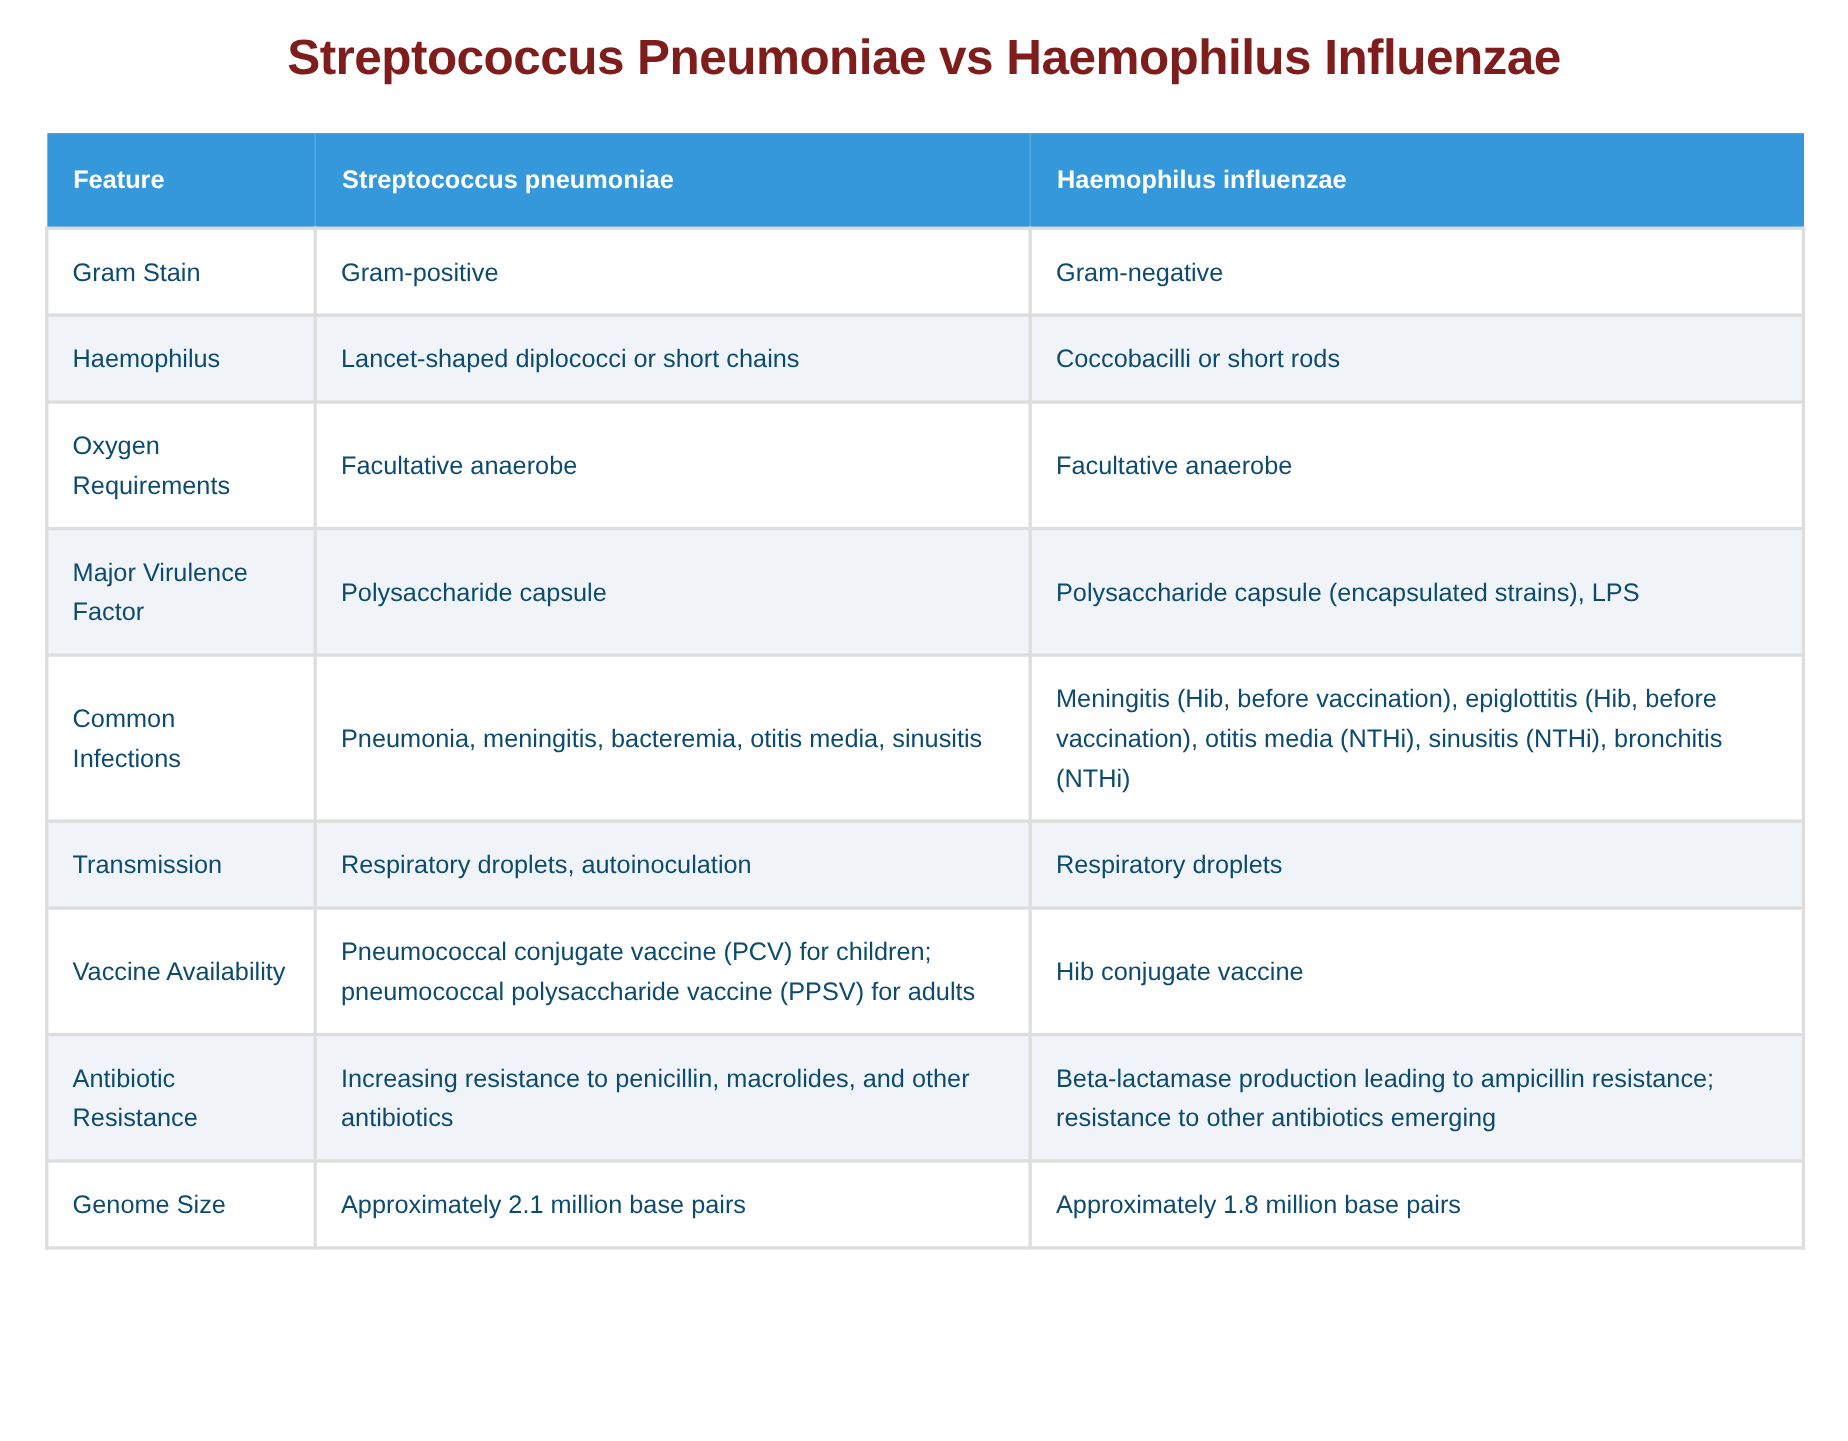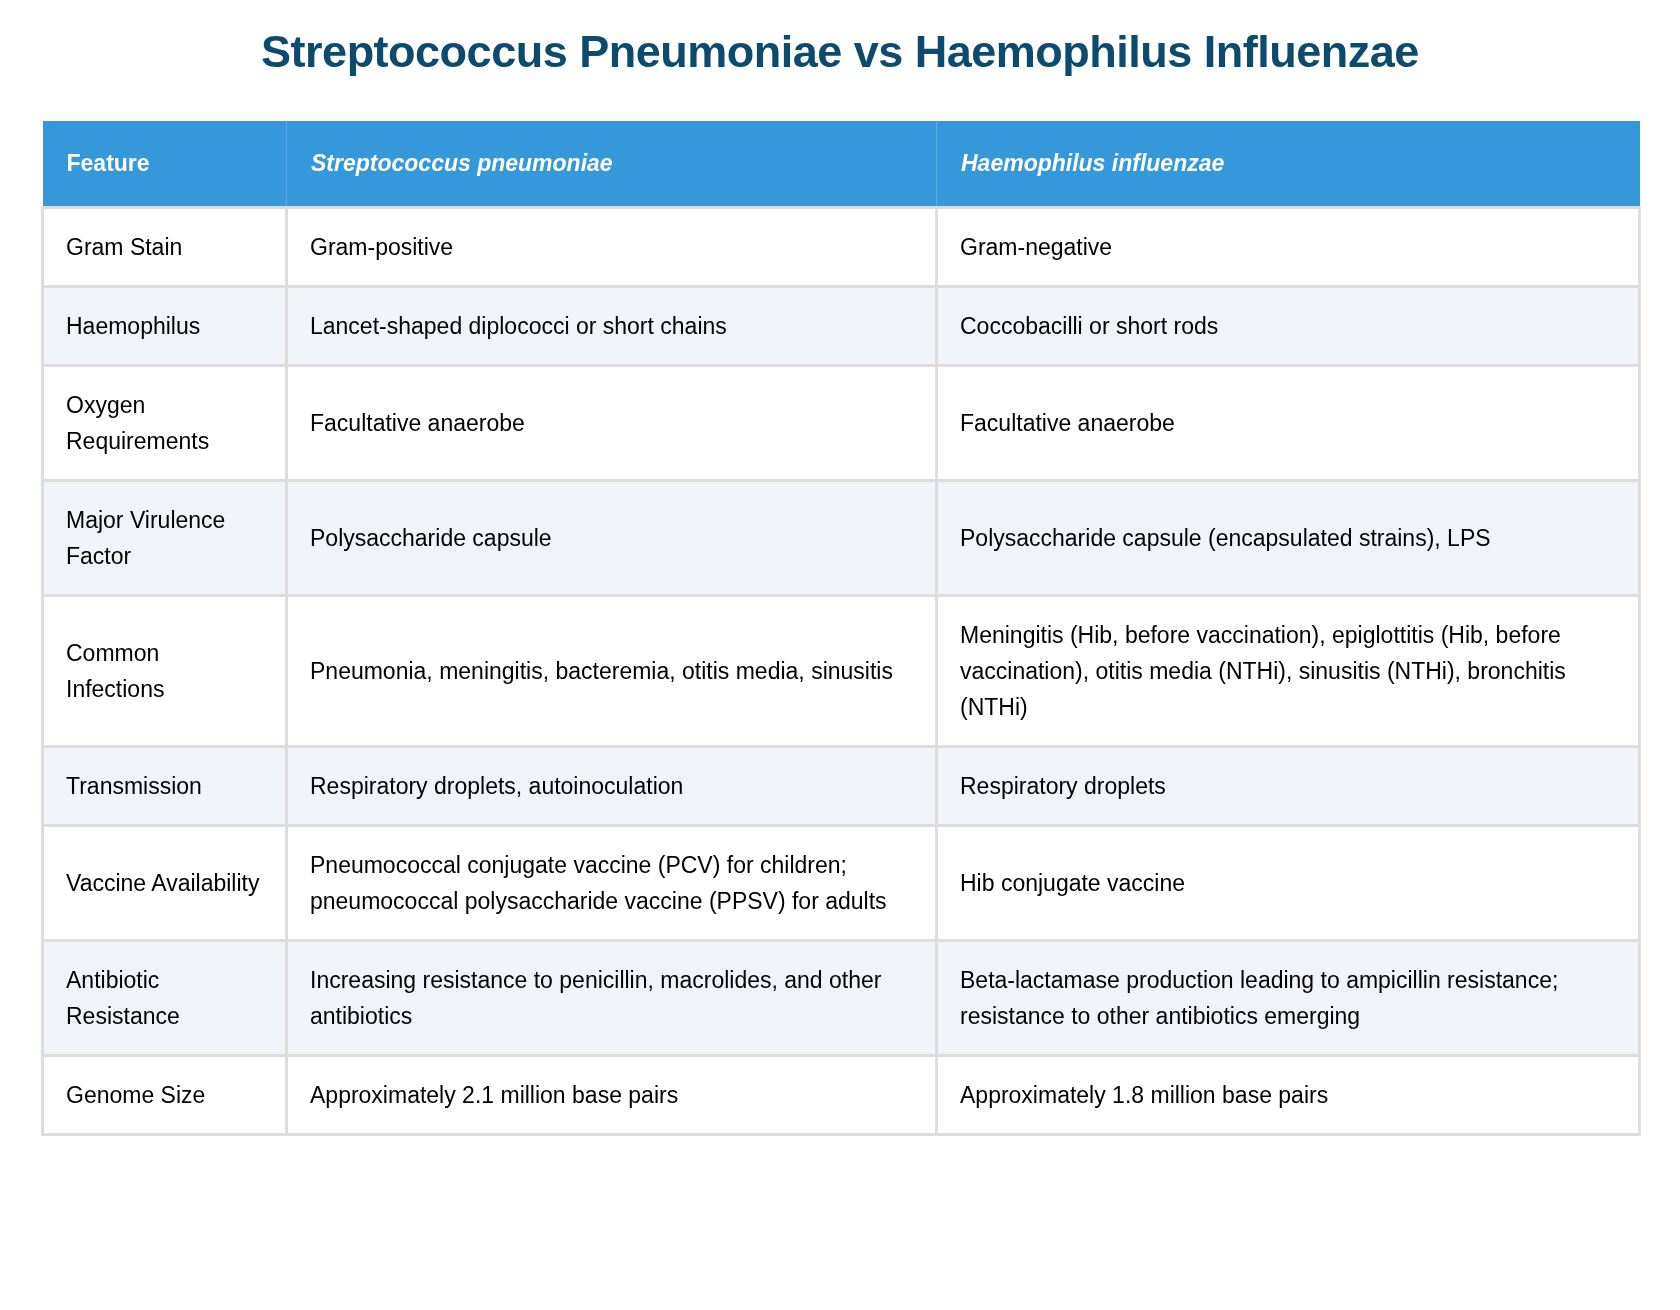--- a/index.html
+++ b/index.html
@@ -14,21 +14,21 @@
       color: #333333;
     }
     .page-title {
       margin: 0;
       padding-top: 22px;
       height: 84px;
       box-sizing: border-box;
       text-align: center;
       font-size: 45px;
       font-weight: bold;
-      color: #0c4a6e;
+      color: #7f1d1d;
       line-height: 60px;
       letter-spacing: -0.5px;
     }
     .table-wrap {
       position: absolute;
       left: 41px;
       top: 121px;
       width: 1597px;
     }
     table.compare {
@@ -41,27 +41,27 @@
       background: #3498db;
       color: #ffffff;
       font-weight: bold;
       text-align: left;
       padding: 0 24px;
       height: 85px;
       font-size: 23px;
       border-right: 1px solid #5aaae3;
     }
     table.compare th:last-child { border-right: none; }
-    table.compare th.italic { font-style: italic; }
+    table.compare th.italic { }
     table.compare td {
       border: 3px solid #dddddd;
       padding: 20px 22px;
       vertical-align: middle;
       line-height: 36px;
-      color: #000000;
+      color: #0c4a6e;
     }
     table.compare tr:nth-child(odd) td { background: #ffffff; }
     table.compare tr:nth-child(even) td { background: #f0f4f9; }
     col.c1 { width: 244px; }
     col.c2 { width: 650px; }
     col.c3 { width: 703px; }
   </style>
 </head>
 <body>
 

